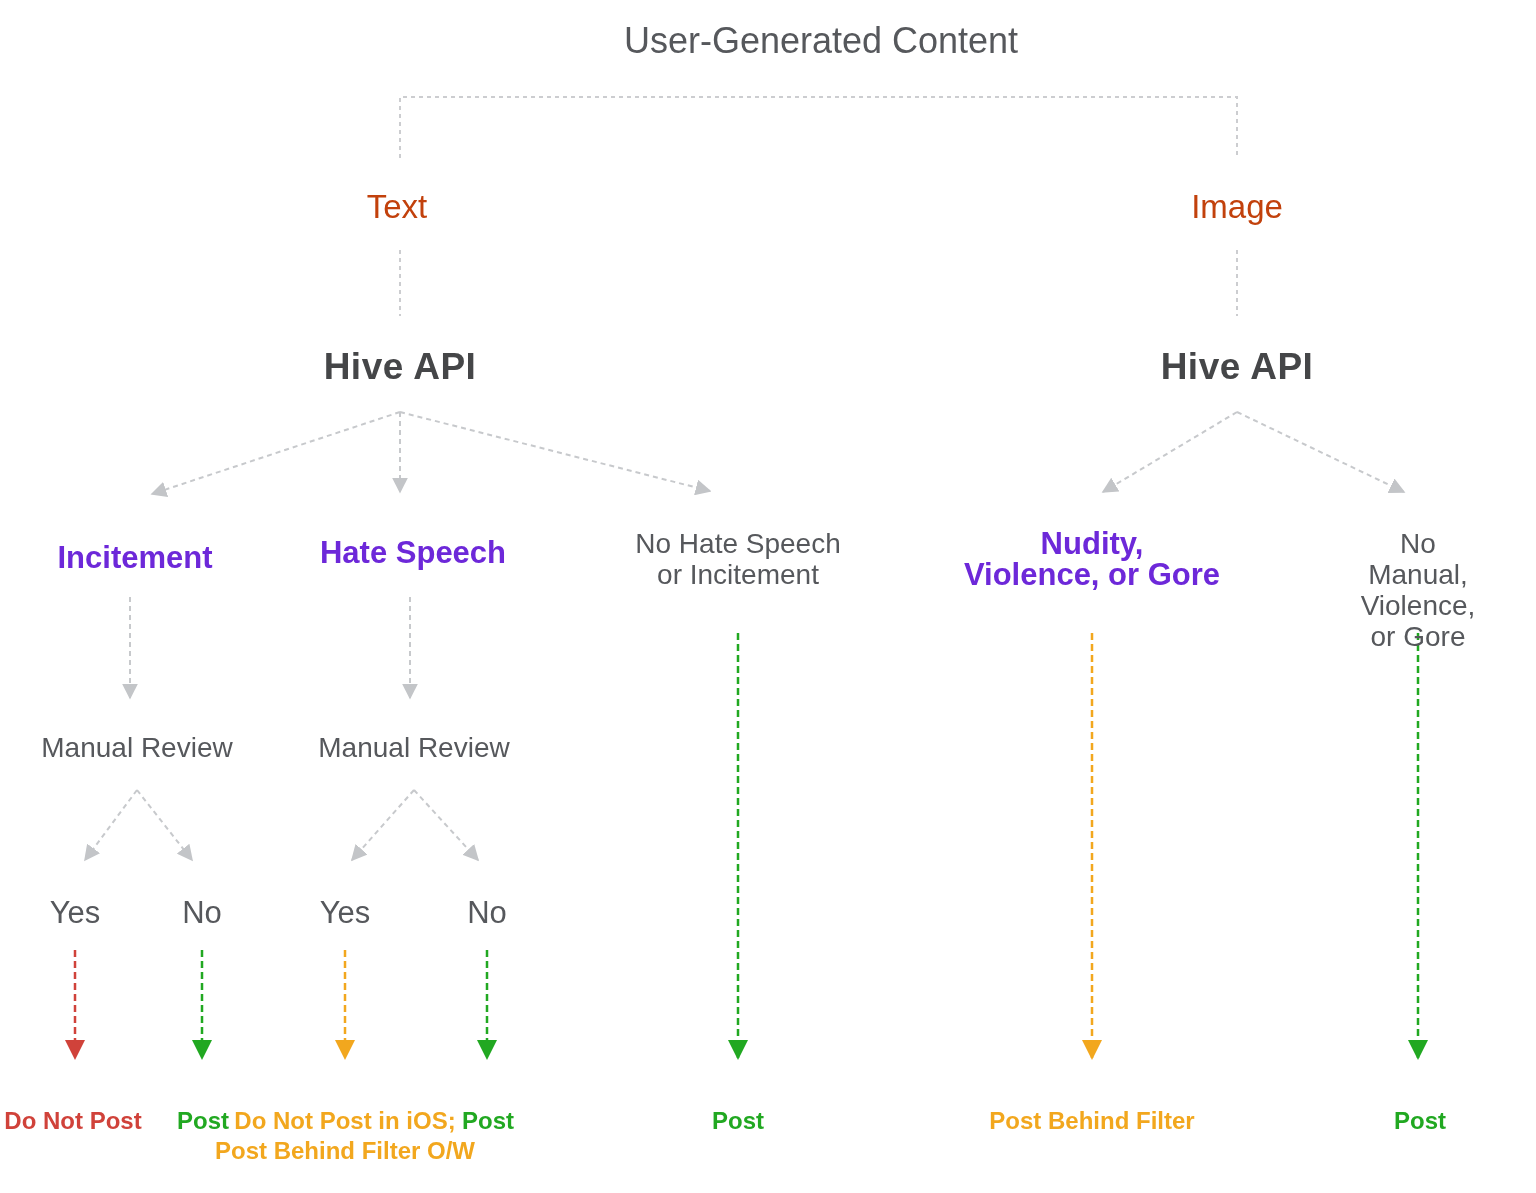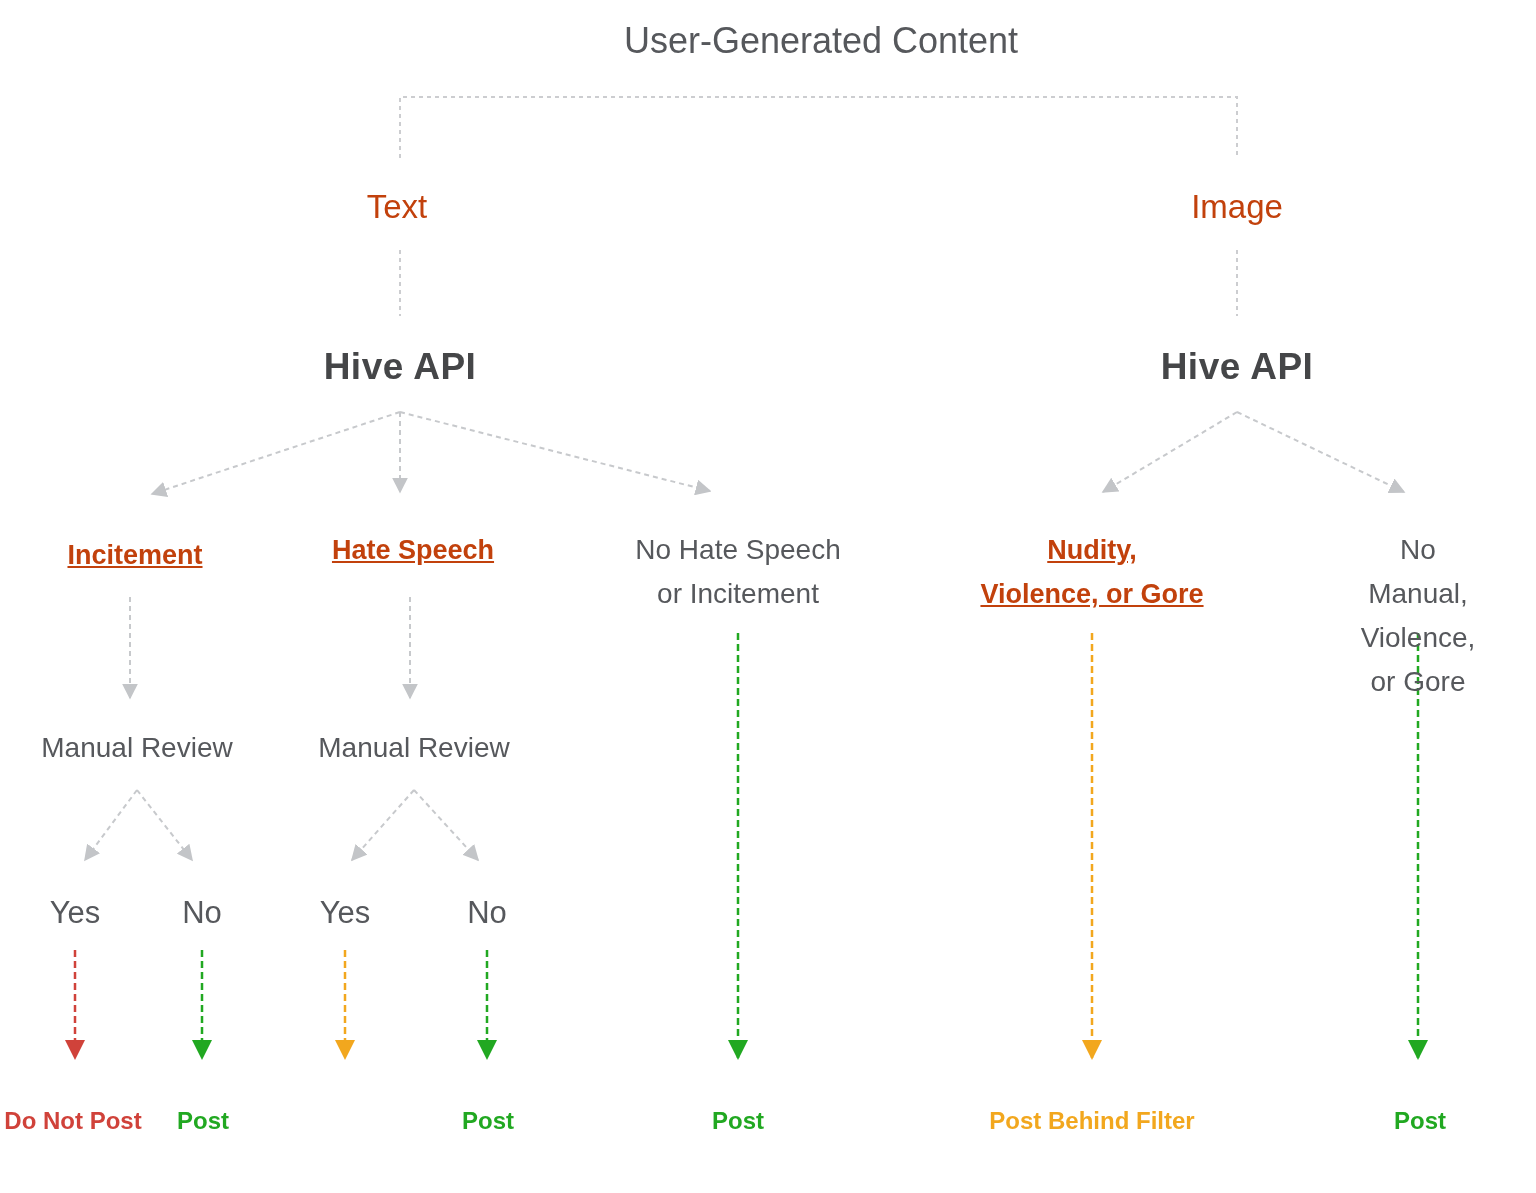--- a/index.html
+++ b/index.html
@@ -21,25 +21,25 @@
     width: 1536px;
     height: 1193px;
   }
   .lbl {
     position: absolute;
     transform: translateX(-50%);
     white-space: nowrap;
     text-align: center;
     color: #56585c;
   }
-  .multiline { white-space: pre-line; line-height: 44px; }
+  .multiline { white-space: pre-line; line-height: 31px; }
   .title       { font-size: 36px; color: #56585c; }
   .branch      { font-size: 33px; color: #c2410c; }
   .api         { font-size: 37px; font-weight: bold; color: #454648; letter-spacing: 0.5px; }
-  .node-bold   { font-size: 27px; font-weight: bold; color: #c2410c; text-decoration: underline; }
+  .node-bold   { font-size: 31px; font-weight: bold; color: #6d28d9; }
   .node-reg    { font-size: 28px; color: #56585c; }
   .yesno       { font-size: 31px; color: #56585c; }
   .outcome     { font-size: 24px; font-weight: bold; line-height: 30px; }
   .outcome.red    { color: #d0423a; }
   .outcome.green  { color: #21a821; }
   .outcome.orange { color: #f2a71e; }
 </style>
 </head>
 <body>
 
@@ -112,18 +112,20 @@
   <div class="lbl node-reg" style="left:137px; top:732px">Manual Review</div>
   <div class="lbl node-reg" style="left:414px; top:732px">Manual Review</div>
 
   <div class="lbl yesno" style="left:75px; top:895px">Yes</div>
   <div class="lbl yesno" style="left:202px; top:895px">No</div>
   <div class="lbl yesno" style="left:345px; top:895px">Yes</div>
   <div class="lbl yesno" style="left:487px; top:895px">No</div>
 
   <div class="lbl outcome red" style="left:73px; top:1106px">Do Not Post</div>
   <div class="lbl outcome green" style="left:203px; top:1106px">Post</div>
+  <div class="lbl outcome orange multiline" style="left:345px; top:1106px; line-height:30px">Do Not Post in iOS;
+Post Behind Filter O/W</div>
   <div class="lbl outcome green" style="left:488px; top:1106px">Post</div>
   <div class="lbl outcome green" style="left:738px; top:1106px">Post</div>
   <div class="lbl outcome orange" style="left:1092px; top:1106px">Post Behind Filter</div>
   <div class="lbl outcome green" style="left:1420px; top:1106px">Post</div>
 
 </div>
 
 </body></html>

